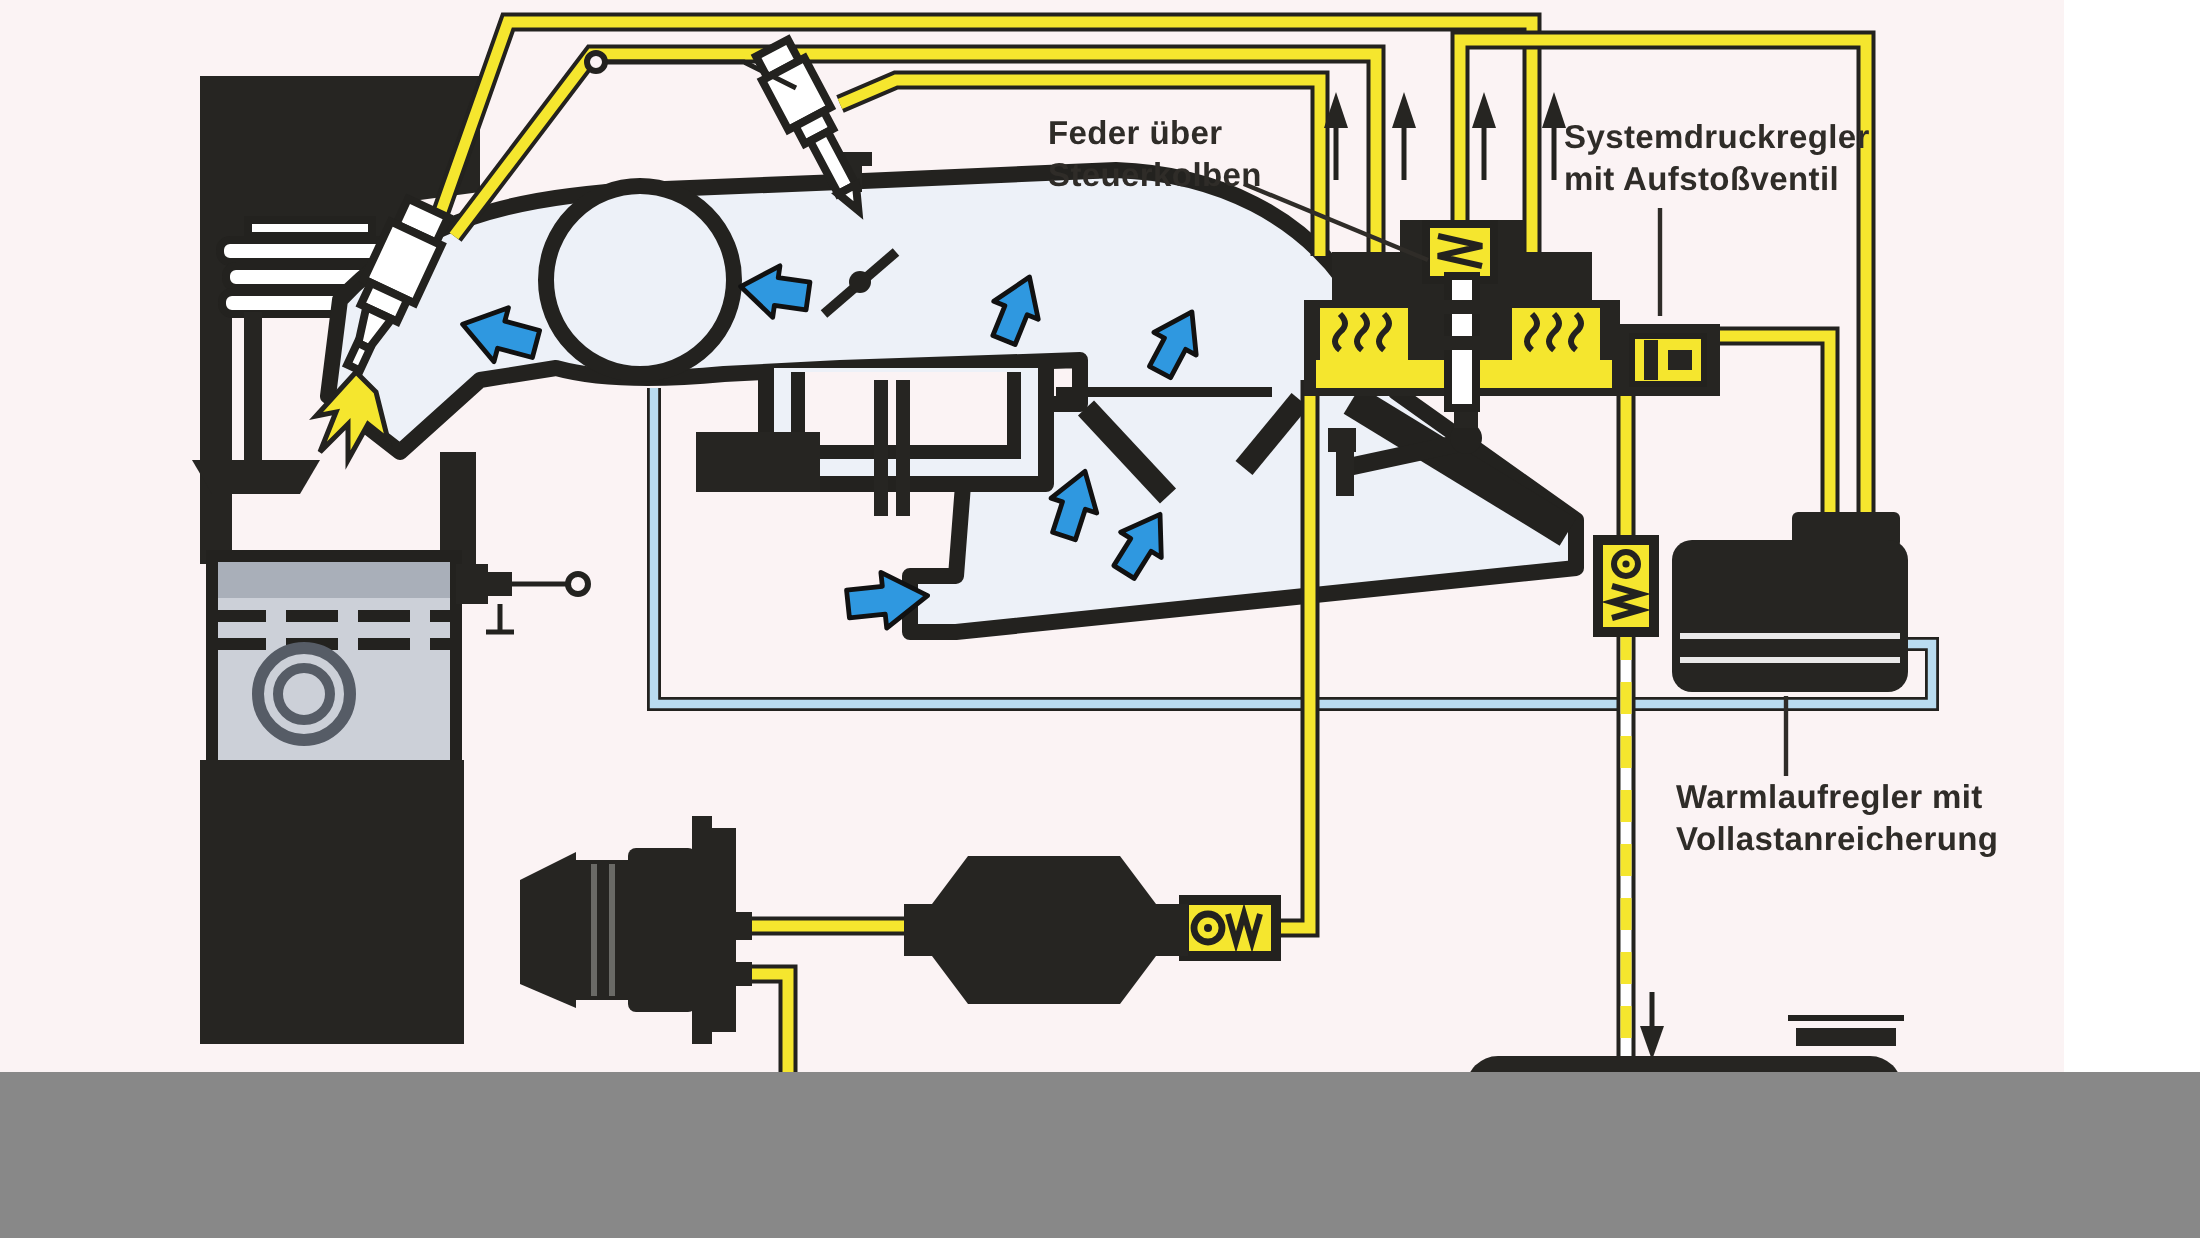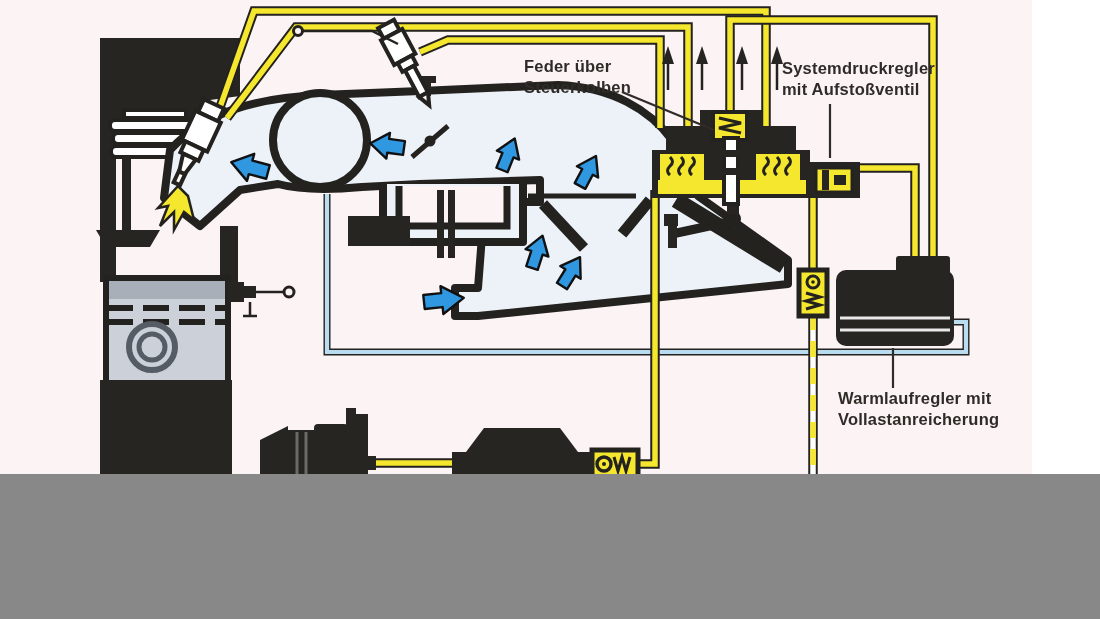--- a/index.html
+++ b/index.html
@@ -1,16 +1,16 @@
 <!DOCTYPE html>
 <html><head>
 <meta charset="utf-8">
 <style>
   html,body{margin:0;padding:0;background:#888;}
-  .stage{position:relative;width:1100px;height:474px;overflow:hidden;background:#a3a3a3;}
+  .stage{position:relative;width:1100px;height:536px;overflow:hidden;background:#a3a3a3;}
   svg{display:block;}
   text{font-family:"Liberation Sans","DejaVu Sans",sans-serif;font-size:16.5px;font-weight:600;
        fill:#2f2c28;letter-spacing:.2px;}
   .fl-b{fill:none;stroke:#23221f;stroke-width:9.5;stroke-linejoin:miter;}
   .fl-y{fill:none;stroke:#f5e62e;stroke-width:5.5;stroke-linejoin:miter;}
   .vl-b{fill:none;stroke:#23221f;stroke-width:7;}
   .vl-c{fill:none;stroke:#badcf0;stroke-width:4.2;}
   .blk{fill:#262522;}
   .outl{fill:#edf1f8;stroke:#23221f;stroke-width:8;stroke-linejoin:round;}
   .thin{fill:none;stroke:#23221f;stroke-width:2.5;}

